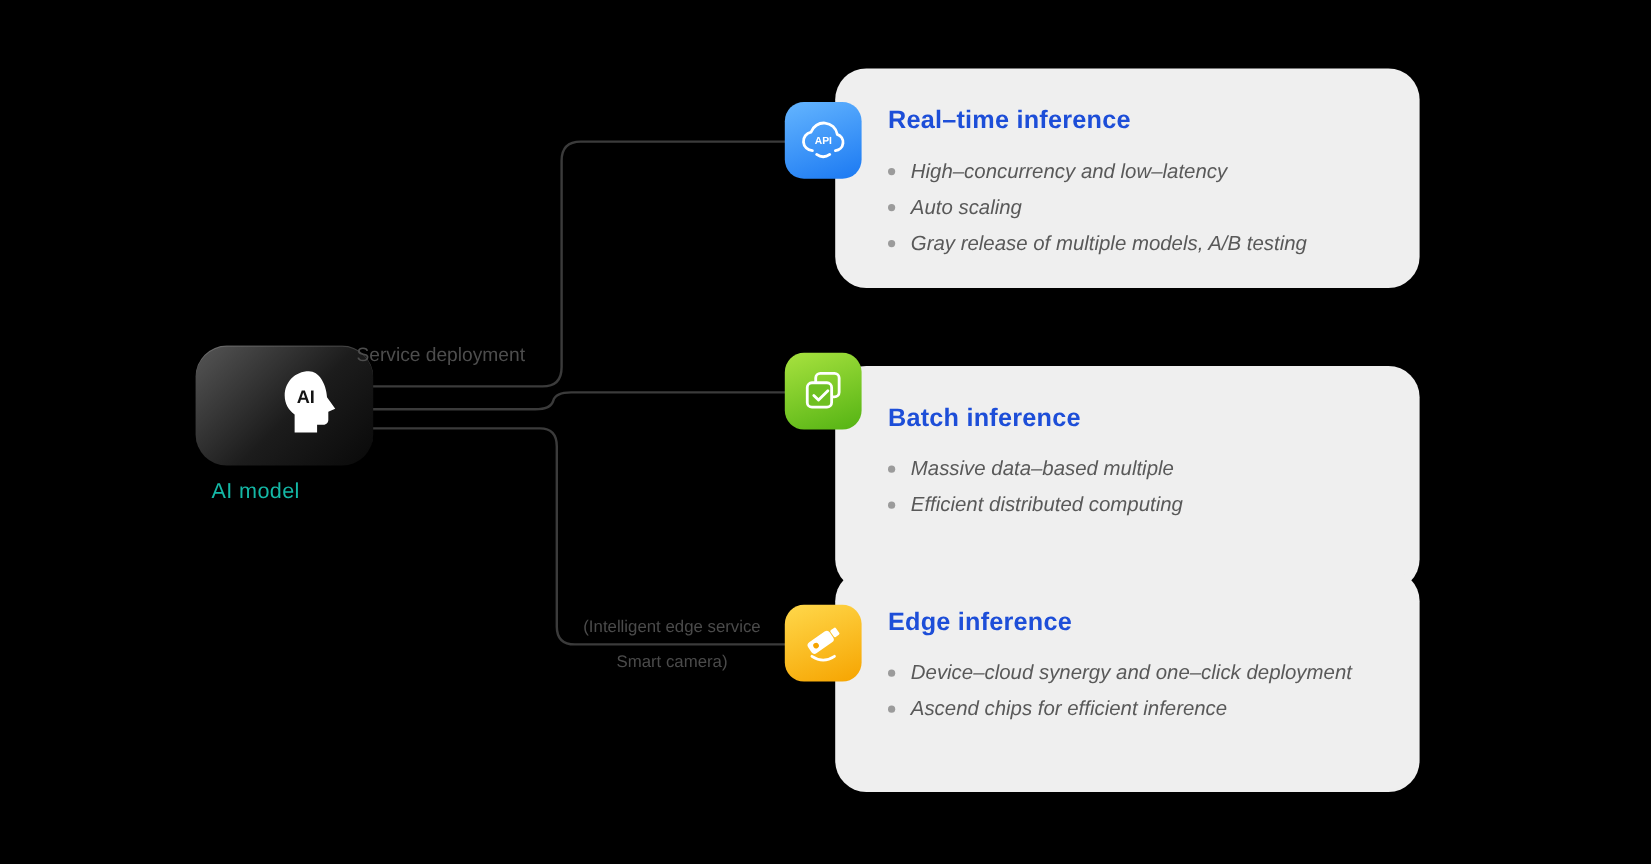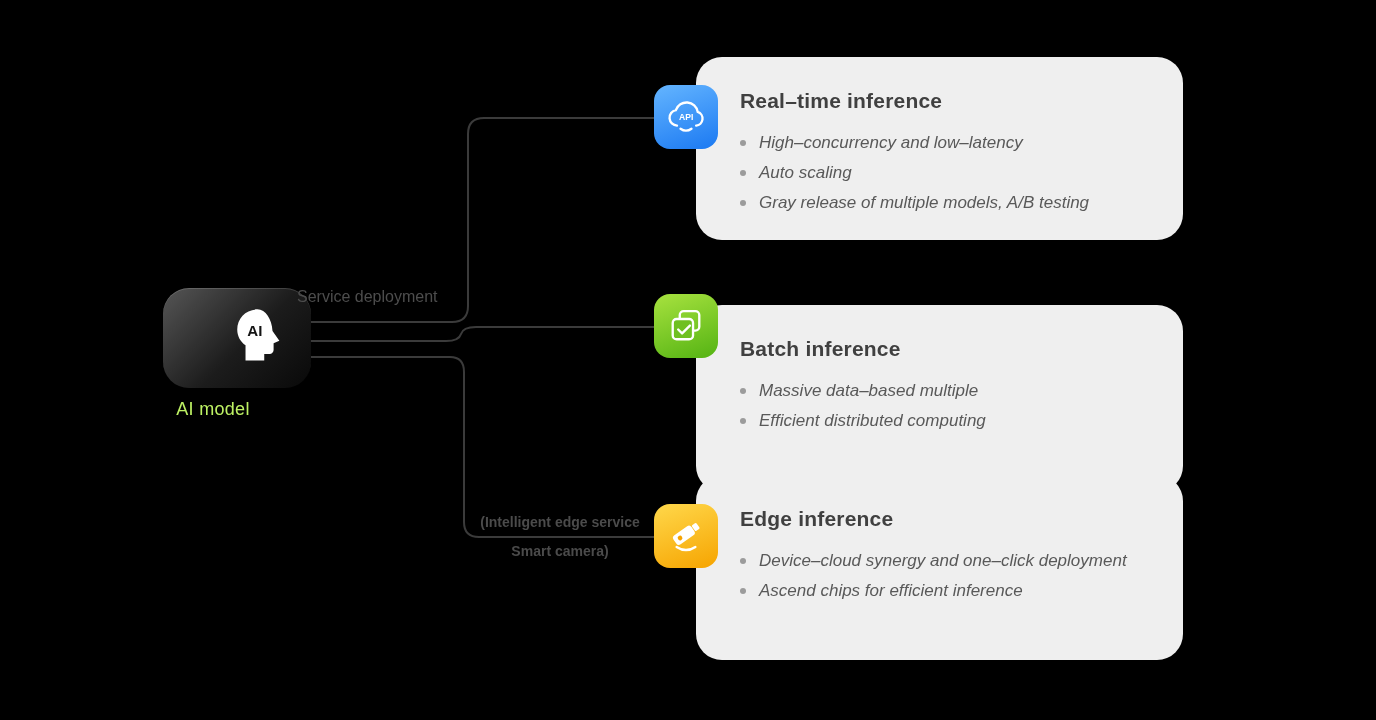--- a/index.html
+++ b/index.html
@@ -15,39 +15,39 @@
   
   .ai-node{
     position:absolute;left:163px;top:288px;width:100px;height:100px;
     border-radius:26px;background:linear-gradient(135deg,#565656 0%,#1c1c1c 55%,#090909 100%);
     display:flex;align-items:center;justify-content:center;
     box-shadow:inset 0 1px 0 rgba(255,255,255,.15);
     padding-left:48px;
   }
   .ai-label{
     position:absolute;left:163px;top:399px;width:100px;text-align:center;
-    font-size:18px;color:#bef264;letter-spacing:.3px;
+    font-size:18px;color:#14b8a6;letter-spacing:.3px;
   }
   .label-service{
     position:absolute;left:281px;top:288px;font-size:16px;color:#4d4d4d;margin-left:16px;
   }
   .label-edge{
     position:absolute;left:452px;top:508px;width:216px;text-align:center;
-    font-size:14px;color:#4b4b4b;line-height:29px;font-weight:bold;
+    font-size:14px;color:#4b4b4b;line-height:29px;
   }
 
   
   .card{
     position:absolute;left:696px;width:487px;background:#efefef;border-radius:26px;
   }
   .card-rt{top:57px;height:183px;}
   .card-batch{top:265px;height:187px;margin-top:40px;}
   .card-edge{top:475px;height:185px;}
   .card-title{
-    position:absolute;left:44px;top:32px;font-size:21px;font-weight:700;color:#404040;
+    position:absolute;left:44px;top:32px;font-size:21px;font-weight:700;color:#1d4ed8;
     letter-spacing:.2px;
   }
   .bullets{position:absolute;left:44px;top:71px;margin:0;padding:0;list-style:none;font-style:italic;}
   .bullet{display:flex;align-items:center;height:30px;font-size:17px;color:#595959;}
   .dot{width:6px;height:6px;border-radius:50%;background:#9b9b9b;margin-right:13px;flex:none;}
 
   
   .card-icon{
     position:absolute;width:64px;height:64px;border-radius:16px;
     display:flex;align-items:center;justify-content:center;

